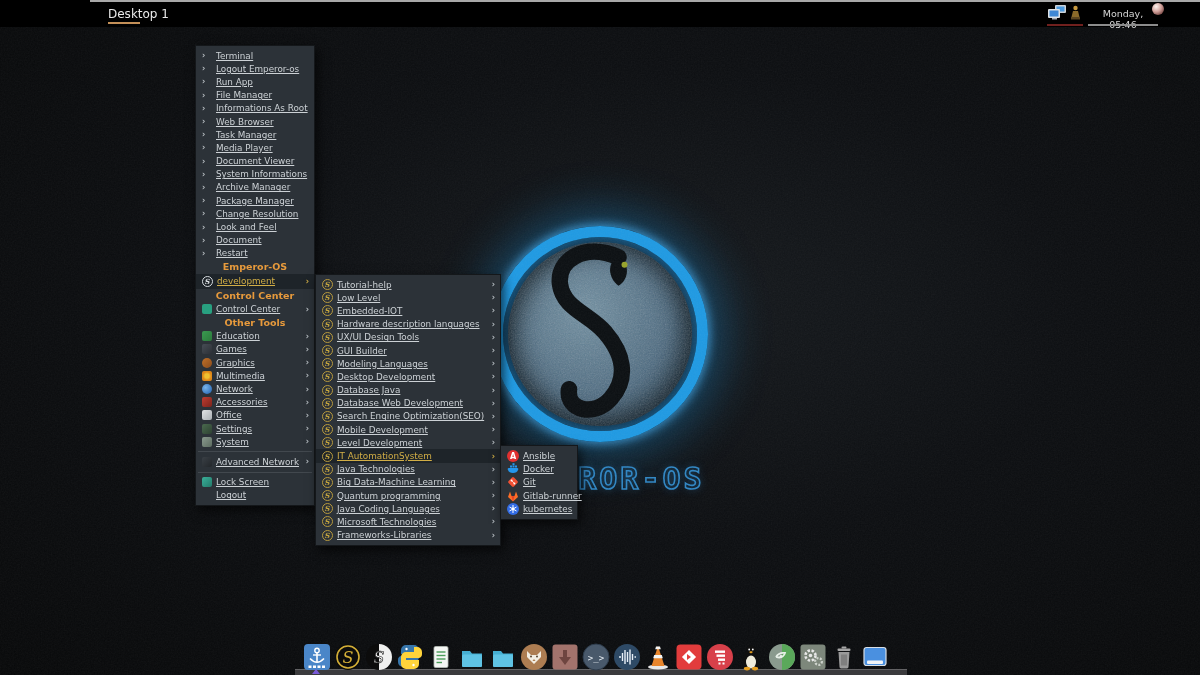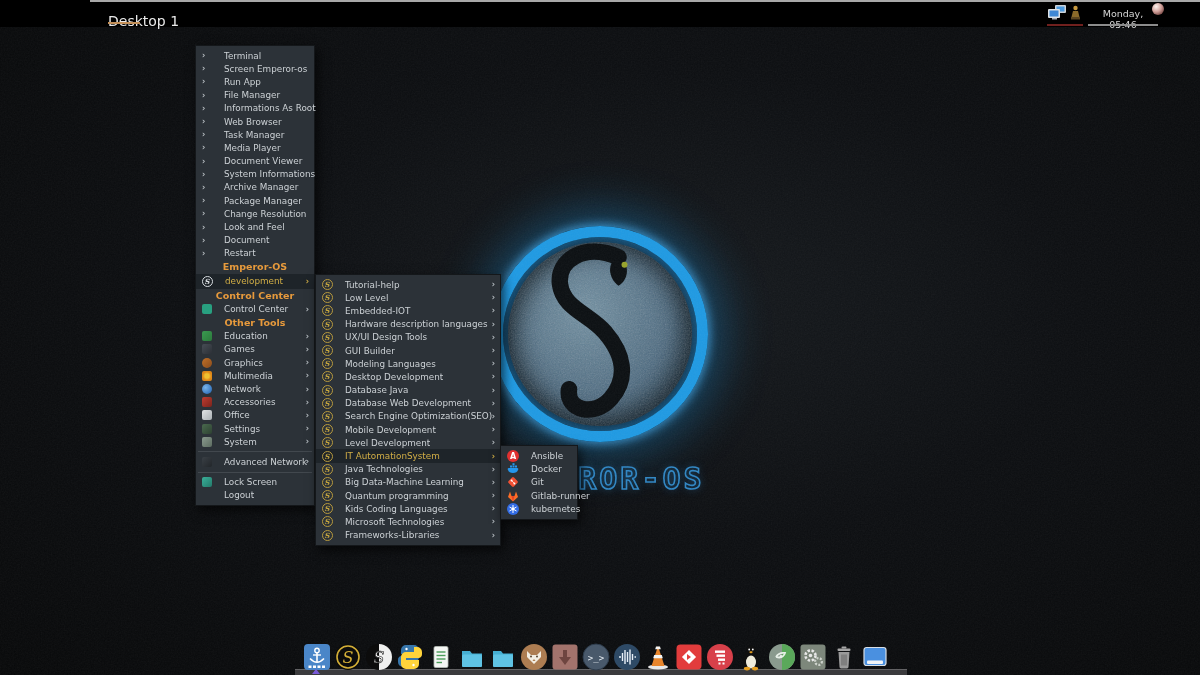--- a/index.html
+++ b/index.html
@@ -5,21 +5,21 @@
   * { margin:0; padding:0; box-sizing:border-box; }
   html,body { width:1200px; height:675px; overflow:hidden; }
   body {
     position:relative;
     font-family:"DejaVu Sans", sans-serif;
     background:radial-gradient(ellipse at 55% 45%, #161a1e 0%, #0c0e11 45%, #070809 100%);
   }
   
   .topbar { position:absolute; left:0; top:0; width:1200px; height:27px; background:#000; z-index:40; }
   .topline { position:absolute; left:90px; top:0; right:0; height:2px; background:#a8a8a8; z-index:41; }
-  .desktop-label { position:absolute; left:108px; top:13px; color:#e9e9e9; font-size:14px; }
+  .desktop-label { position:absolute; left:108px; top:7px; color:#e9e9e9; font-size:12px; }
   .desktop-underline { position:absolute; left:108px; top:22px; width:32px; height:2px; background:#c49058; }
   .tray-net { position:absolute; left:1047px; top:4px; }
   .tray-statue { position:absolute; left:1069px; top:4px; }
   .tray-underline-red { position:absolute; left:1047px; top:24px; width:36px; height:2px; background:#70201e; }
   .clock { position:absolute; left:1090px; top:8px; width:66px; text-align:center; color:#d6d6d6; font-size:9.5px; }
   .clock-underline { position:absolute; left:1088px; top:24px; width:70px; height:2px; background:#8c8c8c; }
   .sphere { position:absolute; left:1152px; top:3px; width:12px; height:12px; border-radius:50%;
             background:radial-gradient(circle at 35% 30%, #fdf4ee, #d0a09a 45%, #6a3a36 85%); }
   
   .ring { position:absolute; left:492px; top:226px; width:216px; height:216px; border-radius:50%;
@@ -33,21 +33,21 @@
   .brand { position:absolute; left:494px; top:461px; font-family:"DejaVu Sans Mono", monospace; font-weight:bold;
            font-size:30px; letter-spacing:3px; color:rgba(16,42,64,.25);
            -webkit-text-stroke:1.6px #2f86c4; text-shadow:0 0 9px rgba(40,125,190,.45); z-index:1; }
   .grain { position:absolute; left:0; top:0; z-index:2; pointer-events:none; opacity:.06; }
   
   .menu { position:absolute; background:#2c3238; border:1px solid #14171a; box-shadow:3px 4px 10px rgba(0,0,0,.65);
           font-size:8.8px; color:#ccd1d5; padding:3px 0; z-index:20; }
   .mrow { display:flex; align-items:center; height:13.2px; padding:0 6px; position:relative; white-space:nowrap; }
   .mrow.tall { height:14.5px; }
   .lchev { color:#b9bfc4; font-weight:bold; font-size:8px; width:10px; flex:0 0 10px; }
-  .mlabel { margin-left:12px; }
+  .mlabel { margin-left:4px;text-decoration:underline; }
   .rchev { position:absolute; right:5px; color:#b9bfc4; font-weight:bold; font-size:8px; }
   .mhead { height:14px; line-height:14px; text-align:center; color:#e79a3c; font-weight:bold; font-size:9.5px; }
   .hl { background:#1e2429; }
   .gold { color:#d2ae46; }
   .gold .rchev { color:#d2ae46; }
   .cicon { width:10px; height:10px; border-radius:2px; flex:0 0 10px; }
   .scircle { width:11px; height:11px; flex:0 0 11px; border-radius:50%; border:1px solid #b89a3e; color:#c9a93f;
              font:italic bold 7px "DejaVu Serif", serif; display:flex; align-items:center; justify-content:center; }
   .scircle.white { border-color:#d8dde1; color:#e2e6e9; }
   .msep { height:1px; background:#42484e; margin:3px 2px; }
@@ -111,21 +111,21 @@
 <div class="clock-underline" style="z-index:45"></div>
 <div class="sphere" style="z-index:45"></div>
 
 <div class="menu" style="left:195px; top:45px; width:120px;">
   <div class="mrow">
       <span class="lchev">›</span>
       <span class="mlabel">Terminal</span>
     </div>
   <div class="mrow">
       <span class="lchev">›</span>
-      <span class="mlabel">Screen Emperor-os</span>
+      <span class="mlabel">Logout Emperor-os</span>
     </div>
   <div class="mrow">
       <span class="lchev">›</span>
       <span class="mlabel">Run App</span>
     </div>
   <div class="mrow">
       <span class="lchev">›</span>
       <span class="mlabel">File Manager</span>
     </div>
   <div class="mrow">
@@ -335,21 +335,21 @@
       <span class="mlabel">Big Data-Machine Learning</span>
       <span class="rchev">›</span>
     </div>
   <div class="mrow">
       <span class="scircle">S</span>
       <span class="mlabel">Quantum programming</span>
       <span class="rchev">›</span>
     </div>
   <div class="mrow">
       <span class="scircle">S</span>
-      <span class="mlabel">Kids Coding Languages</span>
+      <span class="mlabel">Java Coding Languages</span>
       <span class="rchev">›</span>
     </div>
   <div class="mrow">
       <span class="scircle">S</span>
       <span class="mlabel">Microsoft Technologies</span>
       <span class="rchev">›</span>
     </div>
   <div class="mrow">
       <span class="scircle">S</span>
       <span class="mlabel">Frameworks-Libraries</span>

